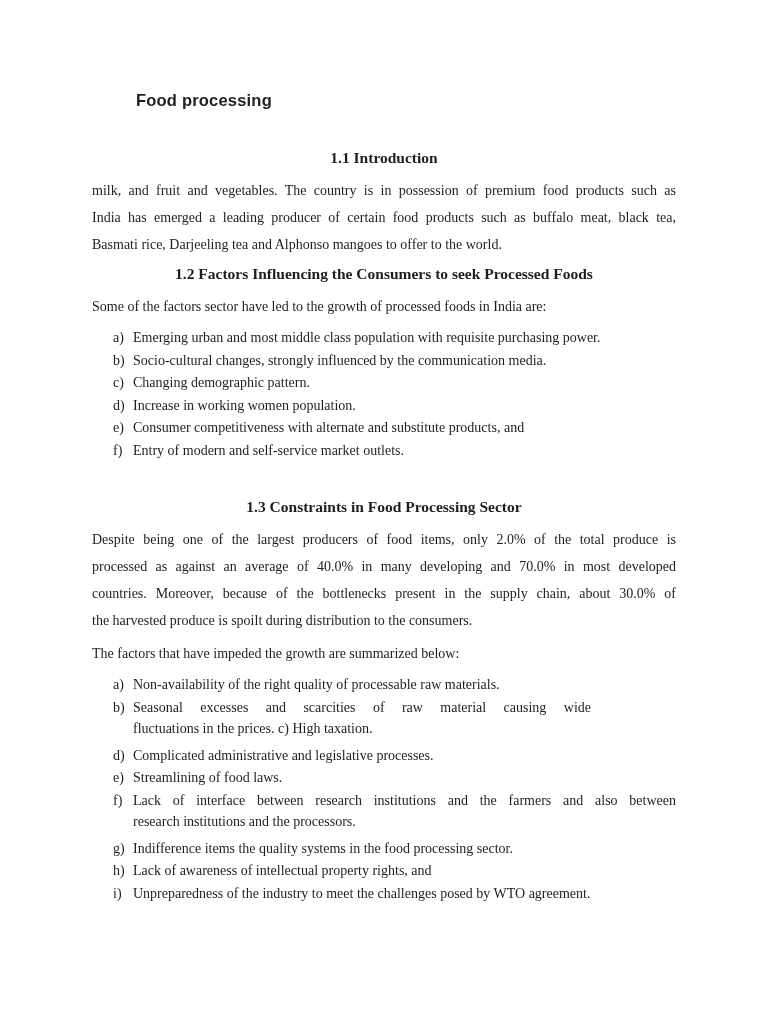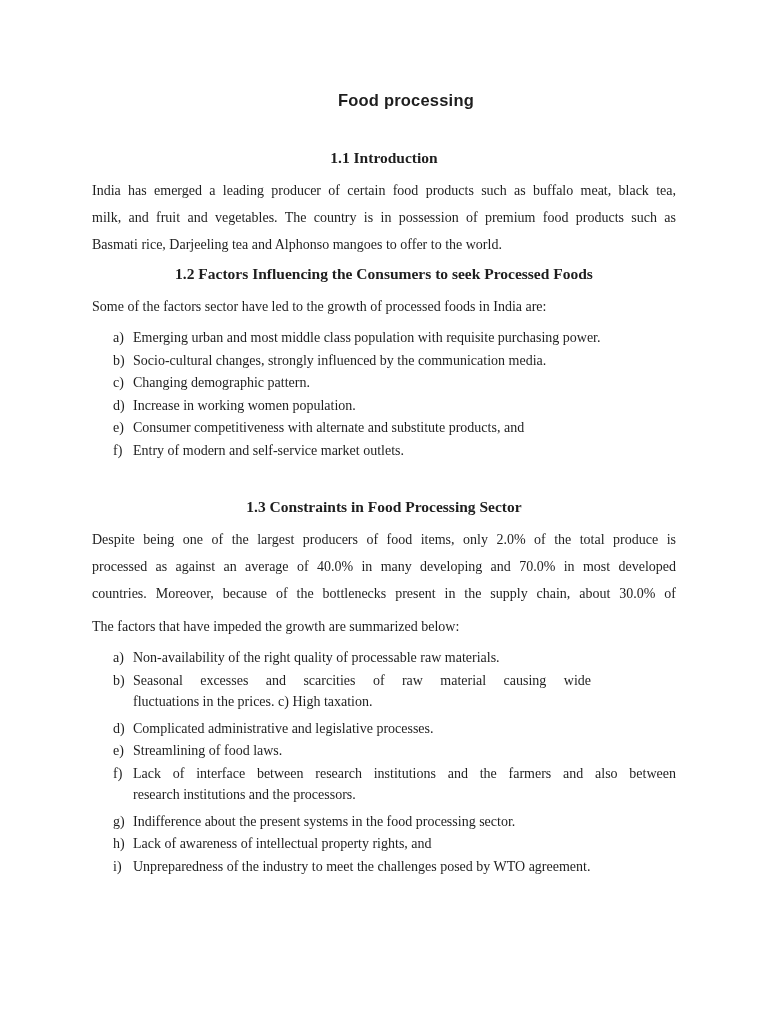--- a/index.html
+++ b/index.html
@@ -16,21 +16,21 @@
     color: var(--text-color, #1e1e1e);
     font-family: "Liberation Serif", serif;
     padding: 90px 92px 40px 92px;
     overflow: hidden;
   }
   .doc-title {
     font-family: "Liberation Sans", sans-serif;
     font-size: 16.5px;
     font-weight: 700;
     line-height: 20px;
-    text-align: center;
+    text-align: left;
     padding-left: 44px;           
     margin: 0 0 38px 0;
     letter-spacing: 0.2px;
   }
   .sec-heading {
     font-size: 15.5px;
     font-weight: 700;
     line-height: 20px;
     margin: 0 0 9px 0;
     text-align: center;
@@ -83,22 +83,22 @@
 </head>
 <body>
 
 <div class="page">
 
   <h1 class="doc-title">Food processing</h1>
 
   <section>
     <h2 class="sec-heading">1.1 Introduction</h2>
     <p class="para">
+      <span class="jline">milk, and fruit and vegetables. The country is in possession of premium food products such as</span>
       <span class="jline">India has emerged a leading producer of certain food products such as buffalo meat, black tea,</span>
-      <span class="jline">milk, and fruit and vegetables. The country is in possession of premium food products such as</span>
       <span class="pline">Basmati rice, Darjeeling tea and Alphonso mangoes to offer to the world.</span>
     </p>
   </section>
 
   <section>
     <h2 class="sec-heading">1.2 Factors Influencing the Consumers to seek Processed Foods</h2>
     <p class="intro">Some of the factors sector have led to the growth of processed foods in India are:</p>
     <ol class="alpha-list">
       <li>
         <span class="marker">a)</span>
@@ -126,20 +126,21 @@
       </li>
     </ol>
   </section>
 
   <section class="sec-constraints">
     <h2 class="sec-heading">1.3 Constraints in Food Processing Sector</h2>
     <p class="para">
       <span class="jline">Despite being one of the largest producers of food items, only 2.0% of the total produce is</span>
       <span class="jline">processed as against an average of 40.0% in many developing and 70.0% in most developed</span>
       <span class="jline">countries. Moreover, because of the bottlenecks present in the supply chain, about 30.0% of</span>
+      <span class="pline">the harvested produce is spoilt during distribution to the consumers.</span>
     </p>
     <p class="intro">The factors that have impeded the growth are summarized below:</p>
     <ol class="alpha-list">
       <li>
         <span class="marker">a)</span>
         <span class="li-text">Non-availability of the right quality of processable raw materials.</span>
       </li>
       <li class="group">
         <span class="marker">b)</span>
         <span class="jline narrow">Seasonal excesses and scarcities of raw material causing wide</span>
@@ -153,21 +154,21 @@
         <span class="marker">e)</span>
         <span class="li-text">Streamlining of food laws.</span>
       </li>
       <li class="group">
         <span class="marker">f)</span>
         <span class="jline">Lack of interface between research institutions and the farmers and also between</span>
         <span class="pline">research institutions and the processors.</span>
       </li>
       <li>
         <span class="marker">g)</span>
-        <span class="li-text">Indifference about the present systems in the food processing sector.</span>
+        <span class="li-text">Indifference items the quality systems in the food processing sector.</span>
       </li>
       <li>
         <span class="marker">h)</span>
         <span class="li-text">Lack of awareness of intellectual property rights, and</span>
       </li>
       <li>
         <span class="marker">i)</span>
         <span class="li-text">Unpreparedness of the industry to meet the challenges posed by WTO agreement.</span>
       </li>
     </ol>

